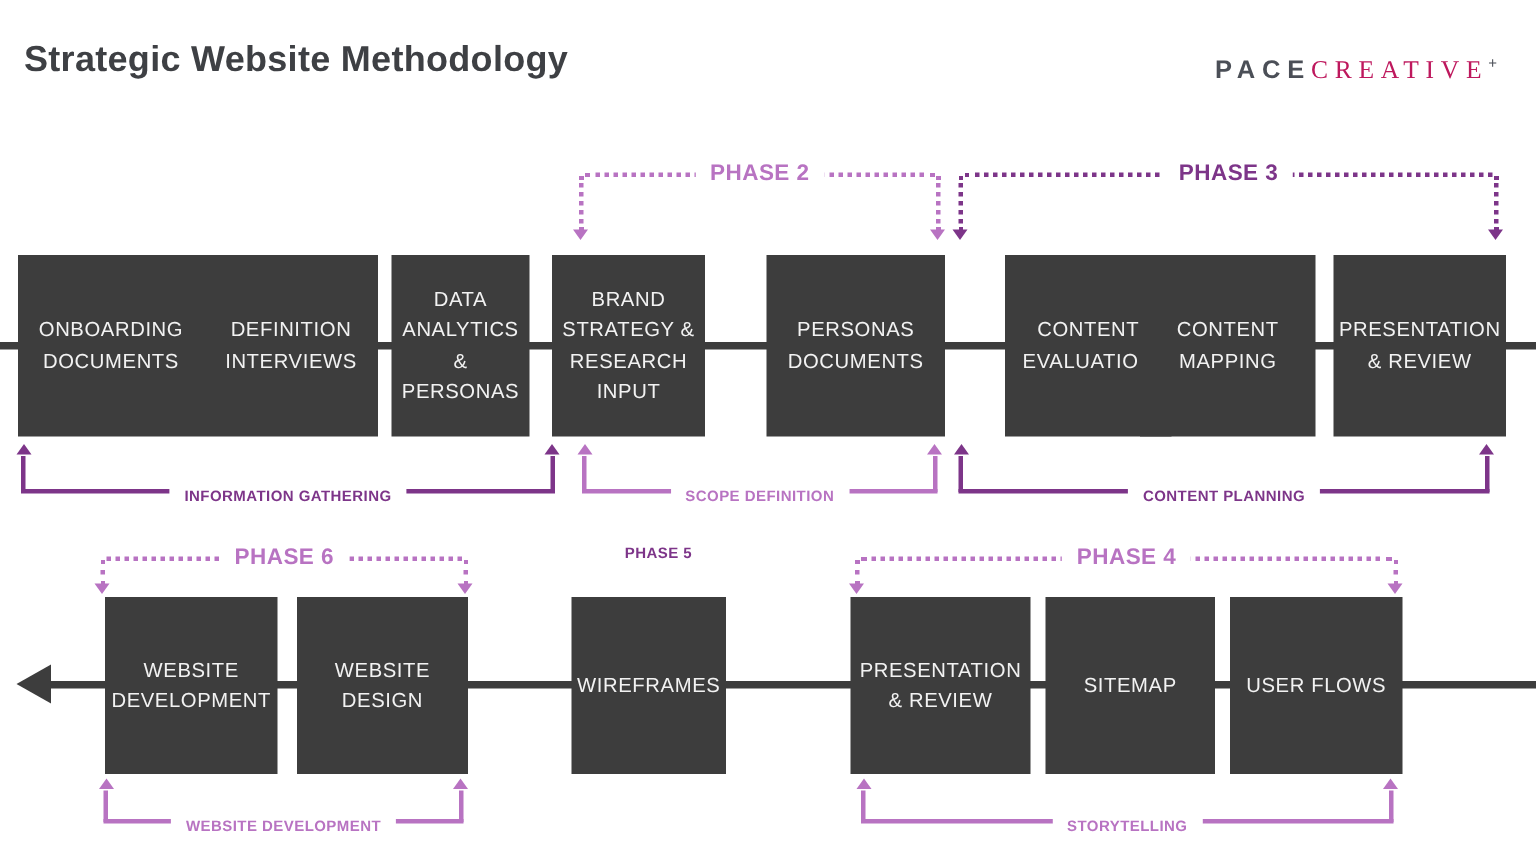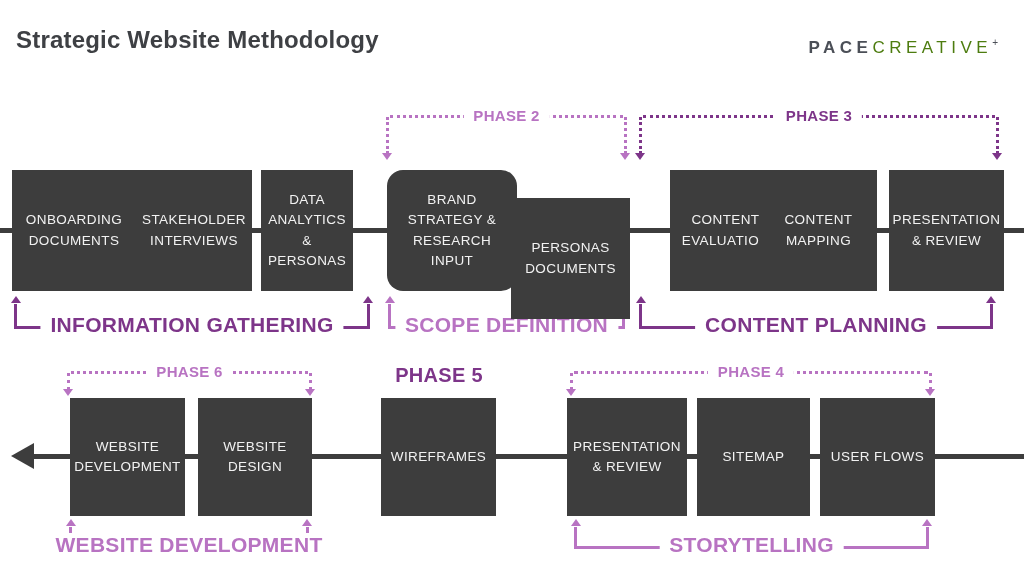--- a/index.html
+++ b/index.html
@@ -10,21 +10,21 @@
   }
   .tone-dark  { --c: var(--dark-purple); }
   .tone-light { --c: var(--light-purple); }
 
   .title { position:absolute; left:16px; top:26px; font-size:24px; font-weight:800;
            color:#3e4044; letter-spacing:0.2px; }
 
   .logo { position:absolute; right:26px; top:37px; font-size:17px; letter-spacing:4.5px;
           color:#4b4f57; white-space:nowrap; }
   .logo .bold  { font-weight:700; }
-  .logo .light { font-weight:400; color:#4d7c0f; }
+  .logo .light { font-weight:400; color:#be185d;font-family:Liberation Serif, serif; }
   .logo .plus  { font-size:10px; letter-spacing:0; vertical-align:super; }
 
   .hline1 { position:absolute; left:0; top:228px; width:1024px; height:5px; background:var(--line); z-index:1; }
   .hline2 { position:absolute; left:28px; top:454px; width:996px; height:5px; background:var(--line); z-index:1; }
   .arrowhead-left { position:absolute; left:11px; top:443px; width:0; height:0;
     border-top:13px solid transparent; border-bottom:13px solid transparent;
     border-right:23px solid var(--line); z-index:1; }
 
   .box { position:absolute; background:var(--box); z-index:2;
          display:flex; align-items:center; justify-content:center; text-align:center;
@@ -44,30 +44,30 @@
   .dline { position:absolute; left:4px; top:0; bottom:6px; border-left:3px dotted var(--c); }
   .darrow { position:absolute; bottom:0; left:0; width:0; height:0;
             border-left:5.5px solid transparent; border-right:5.5px solid transparent;
             border-top:7px solid var(--c); }
 
   
   .solid-bracket { position:absolute; z-index:0; }
   .sb-h { position:absolute; left:2px; right:2px; bottom:8px; height:3px; background:var(--c); }
   .sb-label { position:absolute; left:50%; transform:translateX(-50%); bottom:0;
               background:#fff; padding:0 10px; color:var(--c); font-weight:700;
-              font-size:21px; letter-spacing:0.3px; white-space:nowrap; z-index:1; }
+              font-size:10px; letter-spacing:0.3px; white-space:nowrap; z-index:1; }
   .sb-v { position:absolute; top:8px; bottom:9px; width:3px; background:var(--c); }
   .sb-v-l { left:2px; } .sb-v-r { right:2px; }
   .sb-arrow { position:absolute; top:0; width:0; height:0;
               border-left:5.5px solid transparent; border-right:5.5px solid transparent;
               border-bottom:7px solid var(--c); }
   .sb-arrow-l { left:-1px; } .sb-arrow-r { right:-1px; }
 
   .phase-label-only { position:absolute; transform:translateX(-50%); color:var(--c);
-                      font-weight:700; font-size:20px; letter-spacing:0.3px; white-space:nowrap; }
+                      font-weight:700; font-size:10px; letter-spacing:0.3px; white-space:nowrap; }
 </style>
 </head>
 <body>
 
 <div class="canvas" style="--box: #3d3d3d; --line: #3d3d3d; --dark-purple: #7d3589; --light-purple: #b873c2;">
 
   <div class="title">Strategic Website Methodology</div>
 
   <div class="logo">
     <span class="bold">PACE</span><span class="light">CREATIVE</span><span class="plus">+</span>
@@ -99,29 +99,29 @@
     <div class="drop drop-r">
         <div class="dline"></div>
         <div class="darrow"></div>
       </div>
   </div>
 
   <div class="box r1" style="left:12px; width:124px;">
       <span>ONBOARDING DOCUMENTS</span>
     </div>
   <div class="box r1" style="left:136px; width:116px;">
-      <span>STAKEHOLDER INTERVIEWS</span>
+      <span>DEFINITION INTERVIEWS</span>
     </div>
   <div class="box r1" style="left:261px; width:92px;">
       <span>DATA ANALYTICS &amp; PERSONAS</span>
     </div>
-  <div class="box r1" style="left:387px; width:130px;border-radius:16px;">
+  <div class="box r1" style="left:368px; width:102px;">
       <span>BRAND STRATEGY &amp; RESEARCH INPUT</span>
     </div>
-  <div class="box r1" style="left:511px; width:119px;margin-top:28px;">
+  <div class="box r1" style="left:511px; width:119px;">
       <span>PERSONAS DOCUMENTS</span>
     </div>
   <div class="box r1" style="left:670px; width:111px;">
       <span>CONTENT EVALUATION</span>
     </div>
   <div class="box r1" style="left:760px; width:117px;">
       <span>CONTENT MAPPING</span>
     </div>
   <div class="box r1" style="left:889px; width:115px;">
       <span>PRESENTATION &amp; REVIEW</span>
@@ -177,21 +177,21 @@
         <div class="darrow"></div>
       </div>
   </div>
 
   <div class="box r2" style="left:70px; width:115px;">
       <span>WEBSITE DEVELOPMENT</span>
     </div>
   <div class="box r2" style="left:198px; width:114px;">
       <span>WEBSITE DESIGN</span>
     </div>
-  <div class="box r2" style="left:381px; width:115px;">
+  <div class="box r2" style="left:381px; width:103px;">
       <span>WIREFRAMES</span>
     </div>
   <div class="box r2" style="left:567px; width:120px;">
       <span>PRESENTATION &amp; REVIEW</span>
     </div>
   <div class="box r2" style="left:820px; width:115px;">
       <span>USER FLOWS</span>
     </div>
   <div class="box r2" style="left:697px; width:113px;">
       <span>SITEMAP</span>

